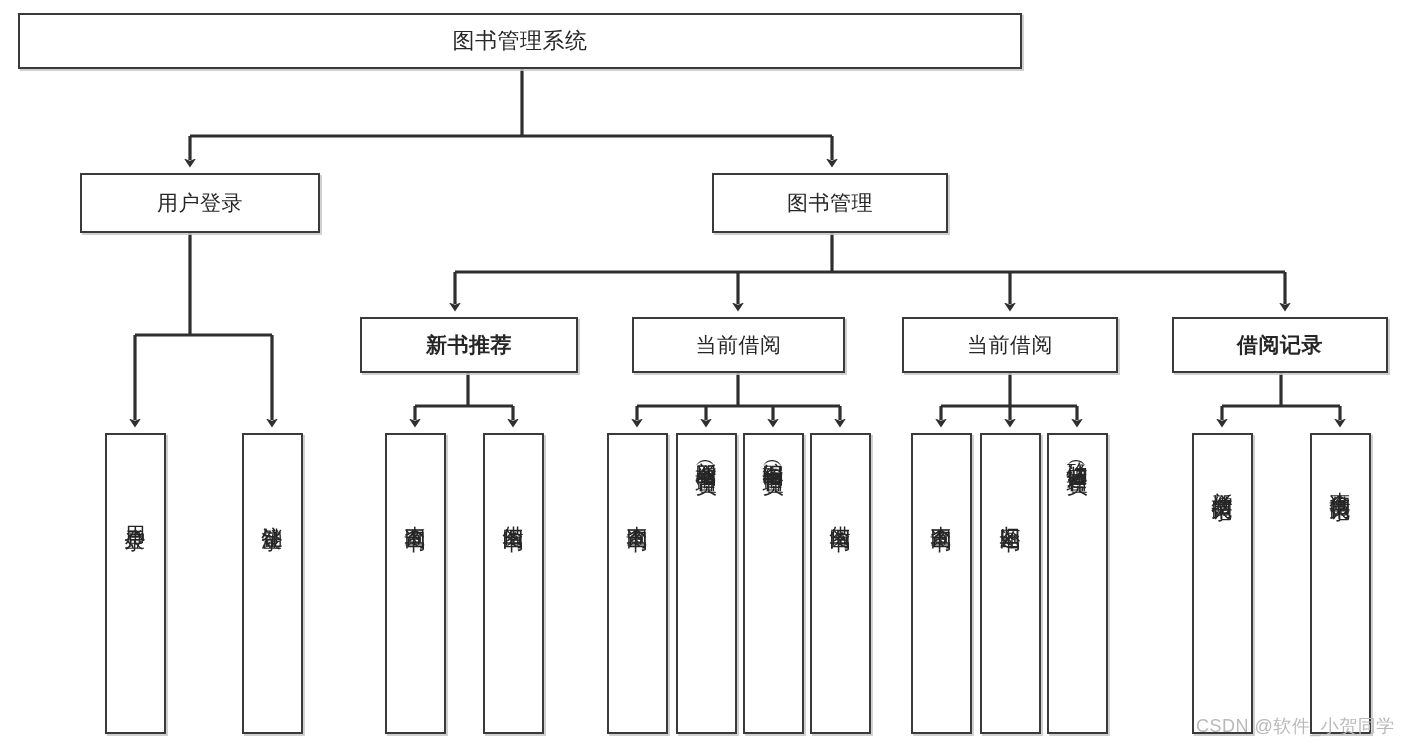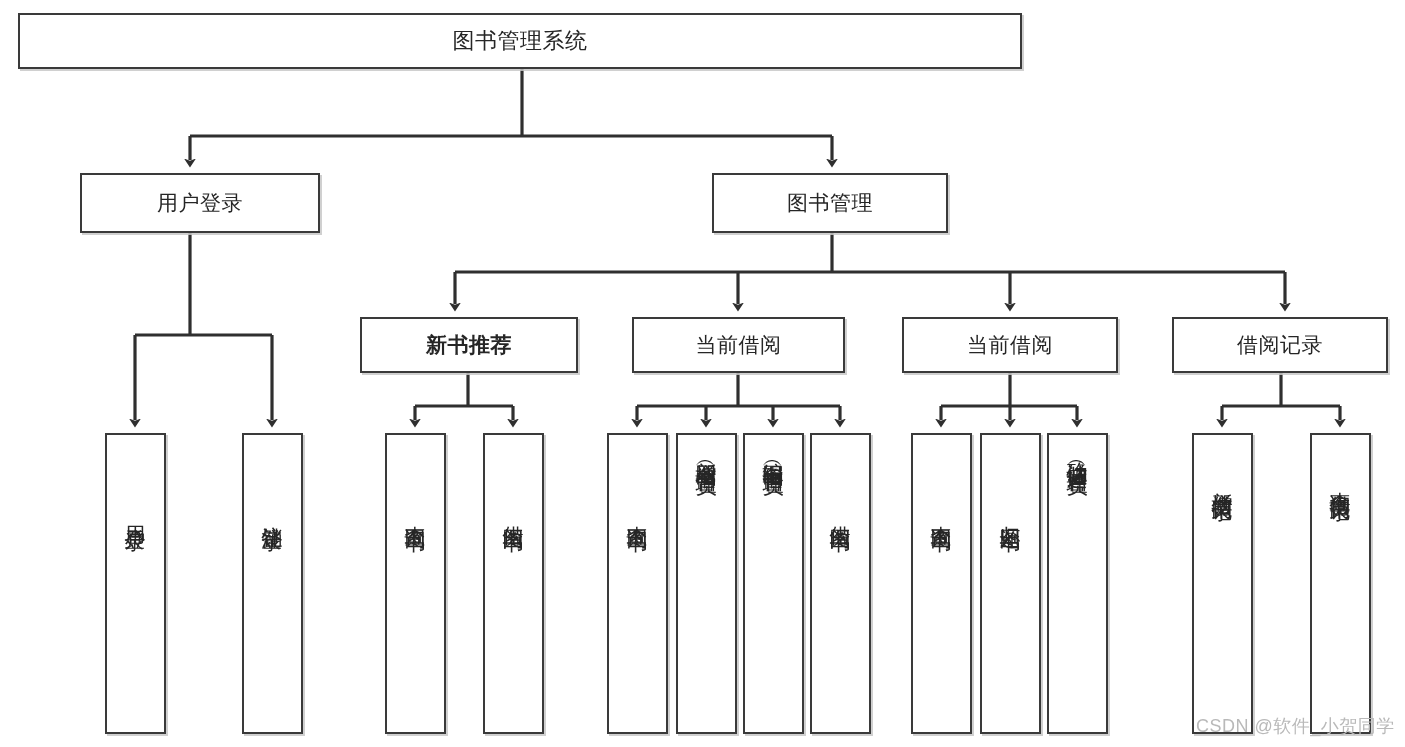--- a/index.html
+++ b/index.html
@@ -121,21 +121,21 @@
 
   <div class="node horiz" style="left:360px;top:317px;width:218px;height:56px;font-weight:bold;">
     <span class="label">新书推荐</span>
   </div>
   <div class="node horiz" style="left:632px;top:317px;width:213px;height:56px;">
     <span class="label">当前借阅</span>
   </div>
   <div class="node horiz" style="left:902px;top:317px;width:216px;height:56px;">
     <span class="label">当前借阅</span>
   </div>
-  <div class="node horiz" style="left:1172px;top:317px;width:216px;height:56px;">
+  <div class="node horiz" style="left:1172px;top:317px;width:216px;height:56px;font-weight:bold;">
     <span class="label">借阅记录</span>
   </div>
 
   <div class="node vert" style="left:105px;top:433px;width:61px;height:301px;padding-top:74px;">
     <span class="label">用户登录</span>
   </div>
   <div class="node vert" style="left:242px;top:433px;width:61px;height:301px;padding-top:74px;">
     <span class="label">注销登录</span>
   </div>
 

